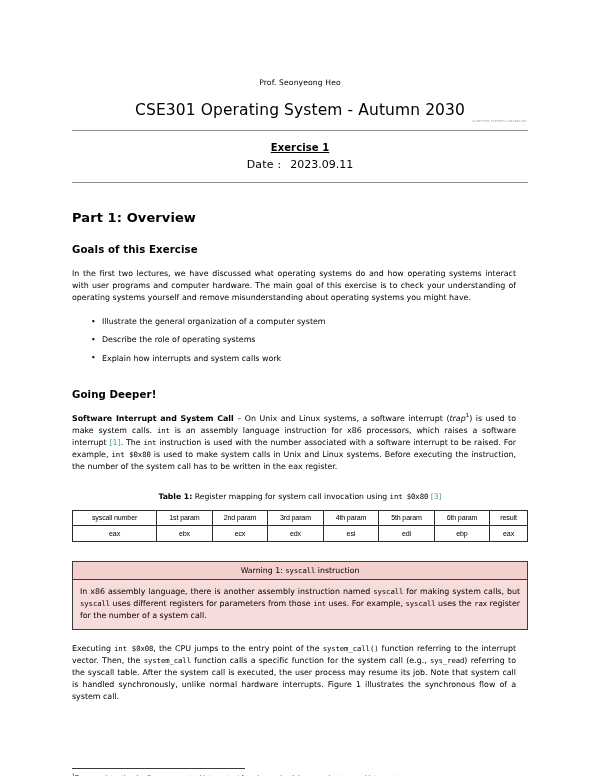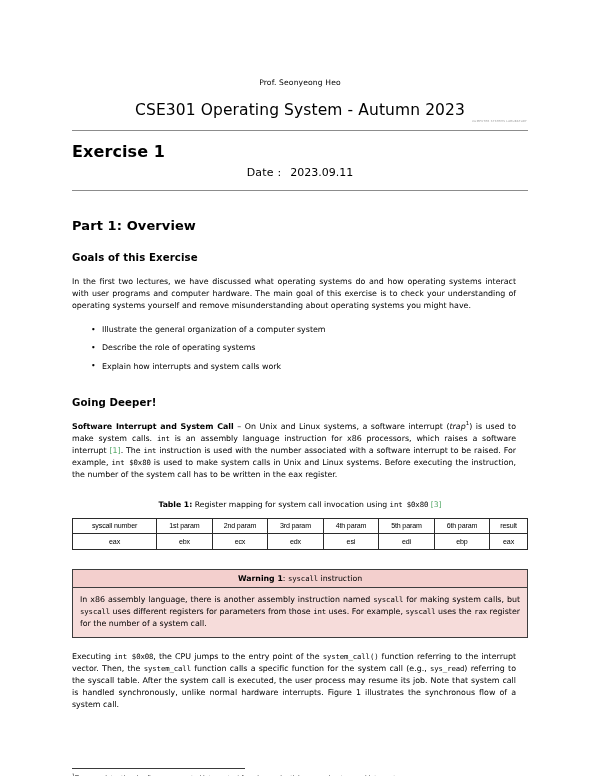--- a/index.html
+++ b/index.html
@@ -72,24 +72,26 @@
     font-size: 15.5px;
     margin-top: 14px;
     letter-spacing: 0.1px;
   }
   .rule {
     border: 0;
     border-top: 1.3px solid #8c8c8c;
     margin: 11px 0 0 0;
   }
   .ex-title {
-    font-size: 16px;
+    text-align: center;
+    font-size: 10px;
     font-weight: bold;
     margin-top: 11px;
     letter-spacing: 0.1px;
+    text-decoration: underline;
   }
   .ex-date {
     text-align: center;
     font-size: 11px;
     margin-top: 5px;
   }
   .ex-date .dlabel { letter-spacing: 0.2px; }
   .ex-date .dval { margin-left: 9px; }
   .rule2 { margin-top: 11px; }
 
@@ -171,21 +173,21 @@
     border: 1px solid #3d3d3d;
     background: #f6dcda;
   }
   .warn-head {
     background: #f3cfcd;
     border-bottom: 0.9px solid #3d3d3d;
     text-align: center;
     font-size: 7.8px;
     padding: 3.6px 0 3.9px 0;
   }
-  .warn-head .wlabel { font-weight: bold; }
+  .warn-head .wlabel { font-weight: normal; }
   .warn-body {
     font-size: 7.9px;
     line-height: 1.52;
     text-align: justify;
     padding: 6px 7px 7px 7px;
   }
 
   
   .fn-wrap {
     position: absolute;
@@ -210,21 +212,21 @@
 </head>
 <body>
 
 <div class="page">
 
   <div class="logo-area">
     <div class="logo-sub">COMPUTER SYSTEMS LABORATORY</div>
   </div>
 
   <div class="prof">Prof. Seonyeong Heo</div>
-  <div class="course-title">CSE301 Operating System - Autumn 2023</div>
+  <div class="course-title">CSE301 Operating System - Autumn 2030</div>
   <hr class="rule">
   <div class="ex-title">Exercise 1</div>
   <div class="ex-date">
     <span class="dlabel">Date :</span><span class="dval">2023.09.11</span>
   </div>
   <hr class="rule rule2">
 
   <h1 class="sec">Part 1: Overview</h1>
 
   <h2 class="sub">Goals of this Exercise</h2>

